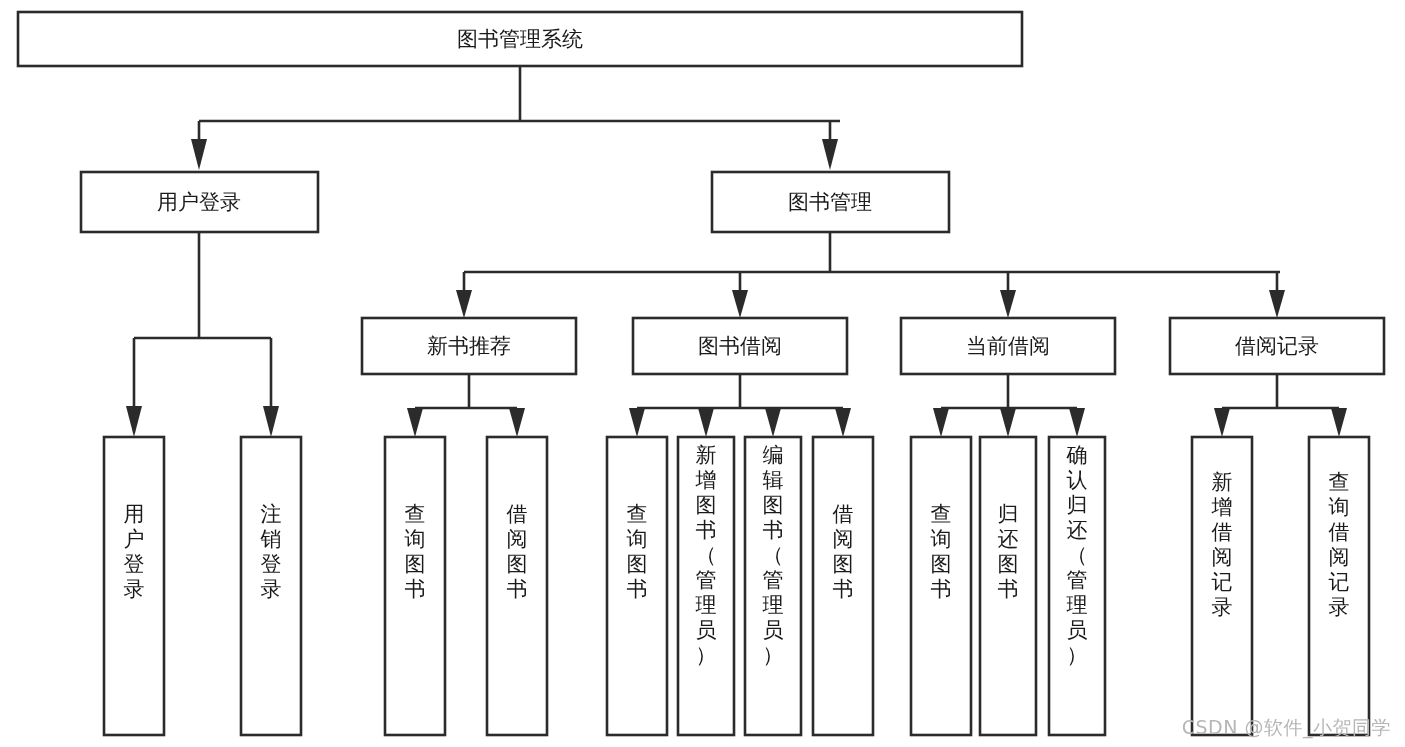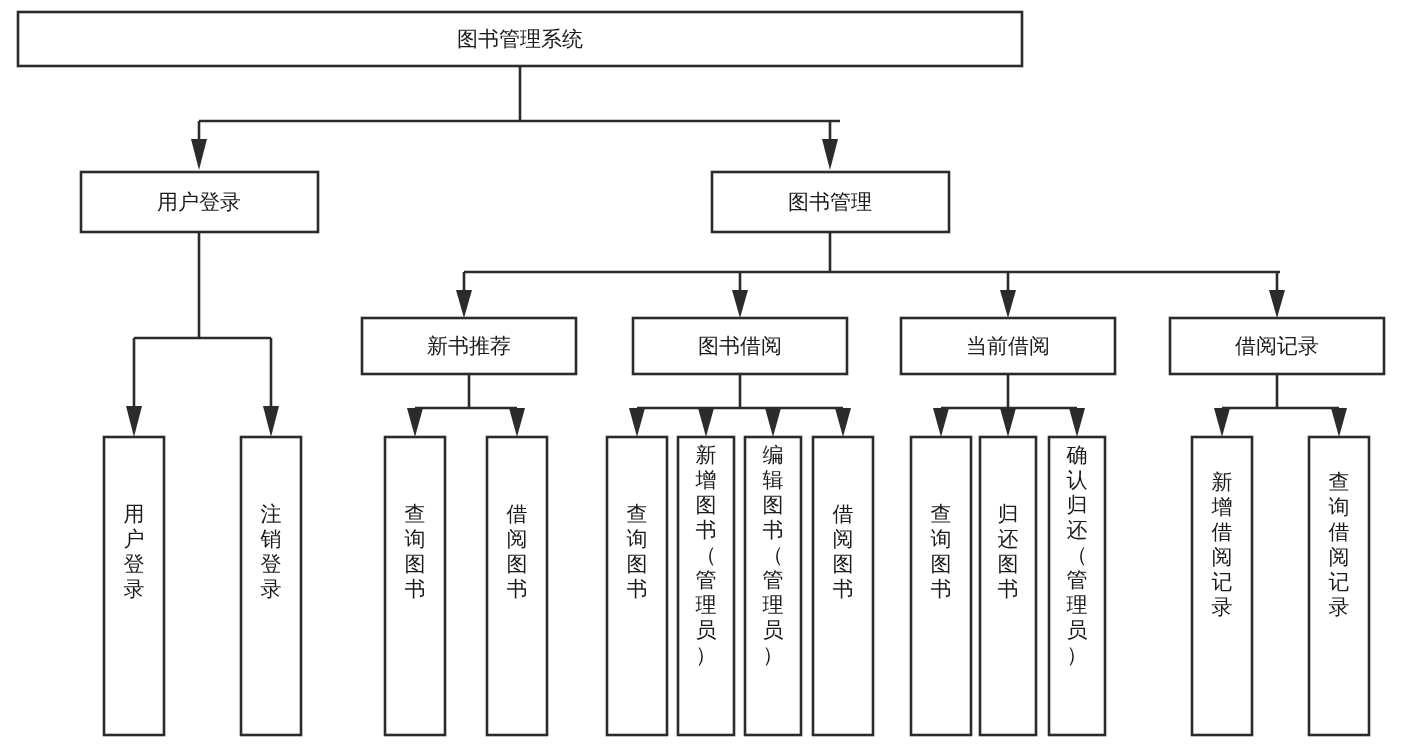--- a/index.html
+++ b/index.html
@@ -223,14 +223,15 @@
       <rect class="node-box" x="1192" y="437" width="60" height="298"></rect>
       <text class="node-label-vertical" x="1222" y="489"><tspan x="1222" y="489">新</tspan><tspan x="1222" y="514">增</tspan><tspan x="1222" y="539">借</tspan><tspan x="1222" y="564">阅</tspan><tspan x="1222" y="589">记</tspan><tspan x="1222" y="614">录</tspan></text>
     </g>
     <g>
       <rect class="node-box" x="1309" y="437" width="60" height="298"></rect>
       <text class="node-label-vertical" x="1339" y="489"><tspan x="1339" y="489">查</tspan><tspan x="1339" y="514">询</tspan><tspan x="1339" y="539">借</tspan><tspan x="1339" y="564">阅</tspan><tspan x="1339" y="589">记</tspan><tspan x="1339" y="614">录</tspan></text>
     </g>
 
   </svg>
 
+  <div class="watermark">CSDN @软件_小贺同学</div>
 
 </div>
 
 </body></html>

